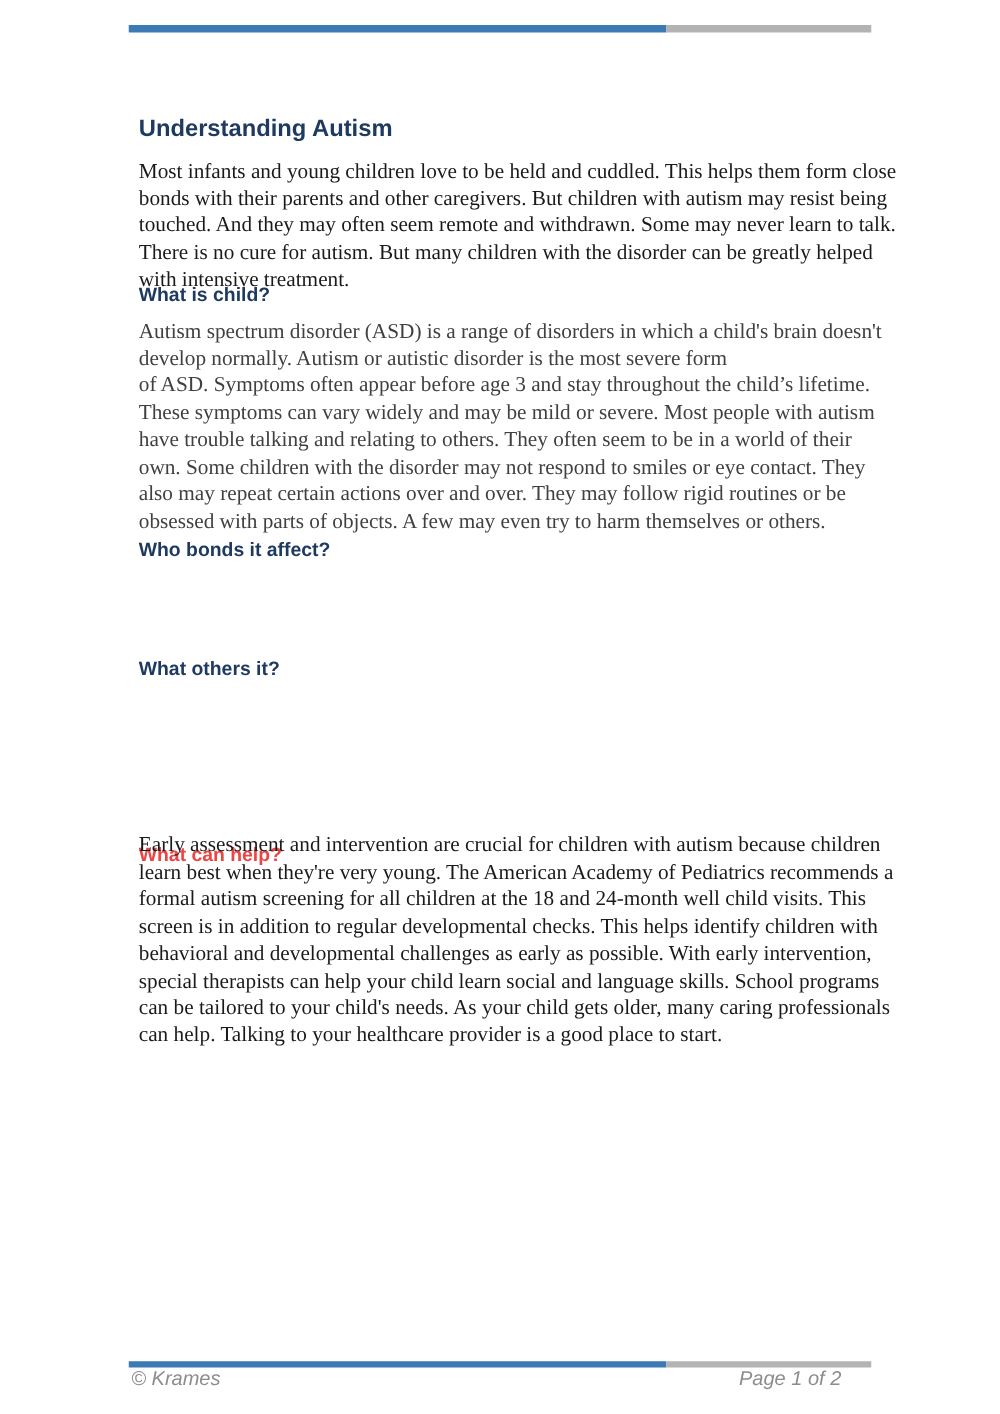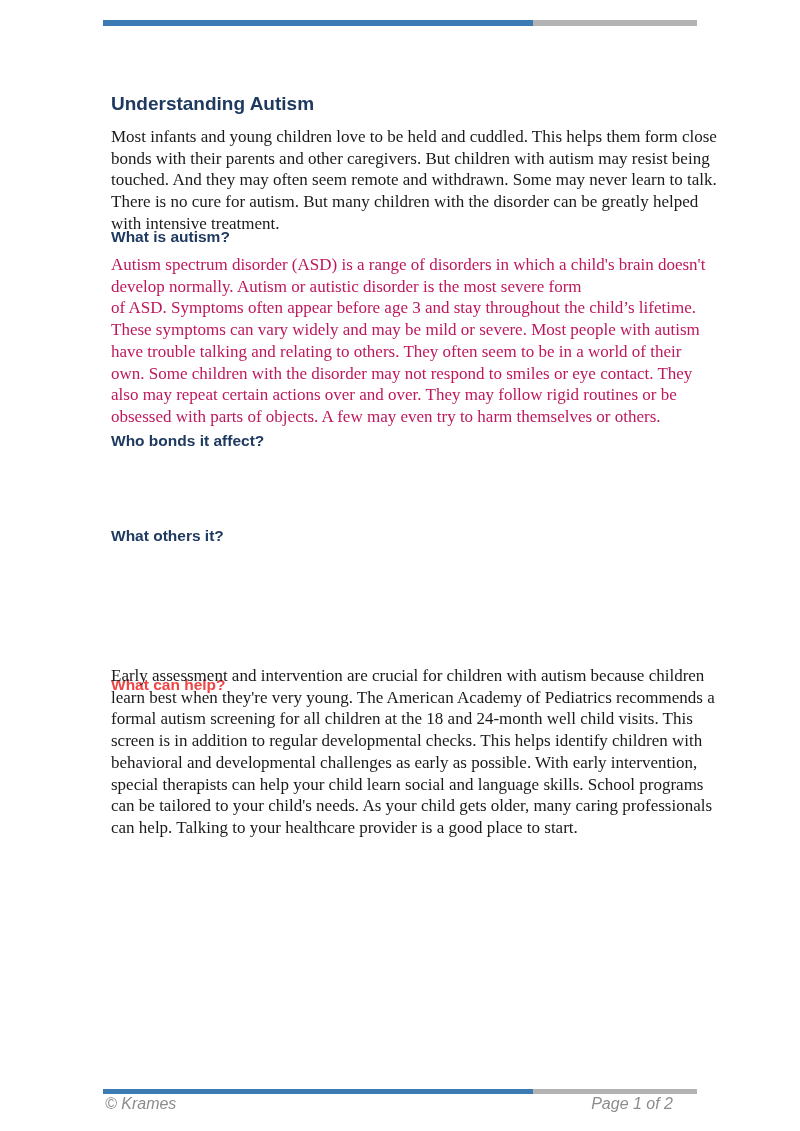--- a/index.html
+++ b/index.html
@@ -72,22 +72,22 @@
   </div>
 
   <h1 class="doc-title" style="color: rgb(31, 58, 96);">Understanding Autism</h1>
 
   <p class="body-text" style="top: 126px; color: rgb(26, 26, 26);">Most infants and young children love to be held and cuddled. This helps them form close
 bonds with their parents and other caregivers. But children with autism may resist being
 touched. And they may often seem remote and withdrawn. Some may never learn to talk.
 There is no cure for autism. But many children with the disorder can be greatly helped
 with intensive treatment.</p>
 
-  <h2 class="section-heading" style="top: 227px; color: rgb(31, 58, 96);">What is autism?</h2>
-  <p class="body-text" style="top: 254px; color: #be185d;">Autism spectrum disorder (ASD) is a range of disorders in which a child's brain doesn't
+  <h2 class="section-heading" style="top: 227px; color: rgb(31, 58, 96);">What is child?</h2>
+  <p class="body-text" style="top: 254px; color: #404040;">Autism spectrum disorder (ASD) is a range of disorders in which a child's brain doesn't
 develop normally. Autism or autistic disorder is the most severe form
 of ASD. Symptoms often appear before age 3 and stay throughout the child’s lifetime.
 These symptoms can vary widely and may be mild or severe. Most people with autism
 have trouble talking and relating to others. They often seem to be in a world of their
 own. Some children with the disorder may not respond to smiles or eye contact. They
 also may repeat certain actions over and over. They may follow rigid routines or be
 obsessed with parts of objects. A few may even try to harm themselves or others.</p>
 
   <h2 class="section-heading" style="top: 431px; color: rgb(31, 58, 96);">Who bonds it affect?</h2>
 

